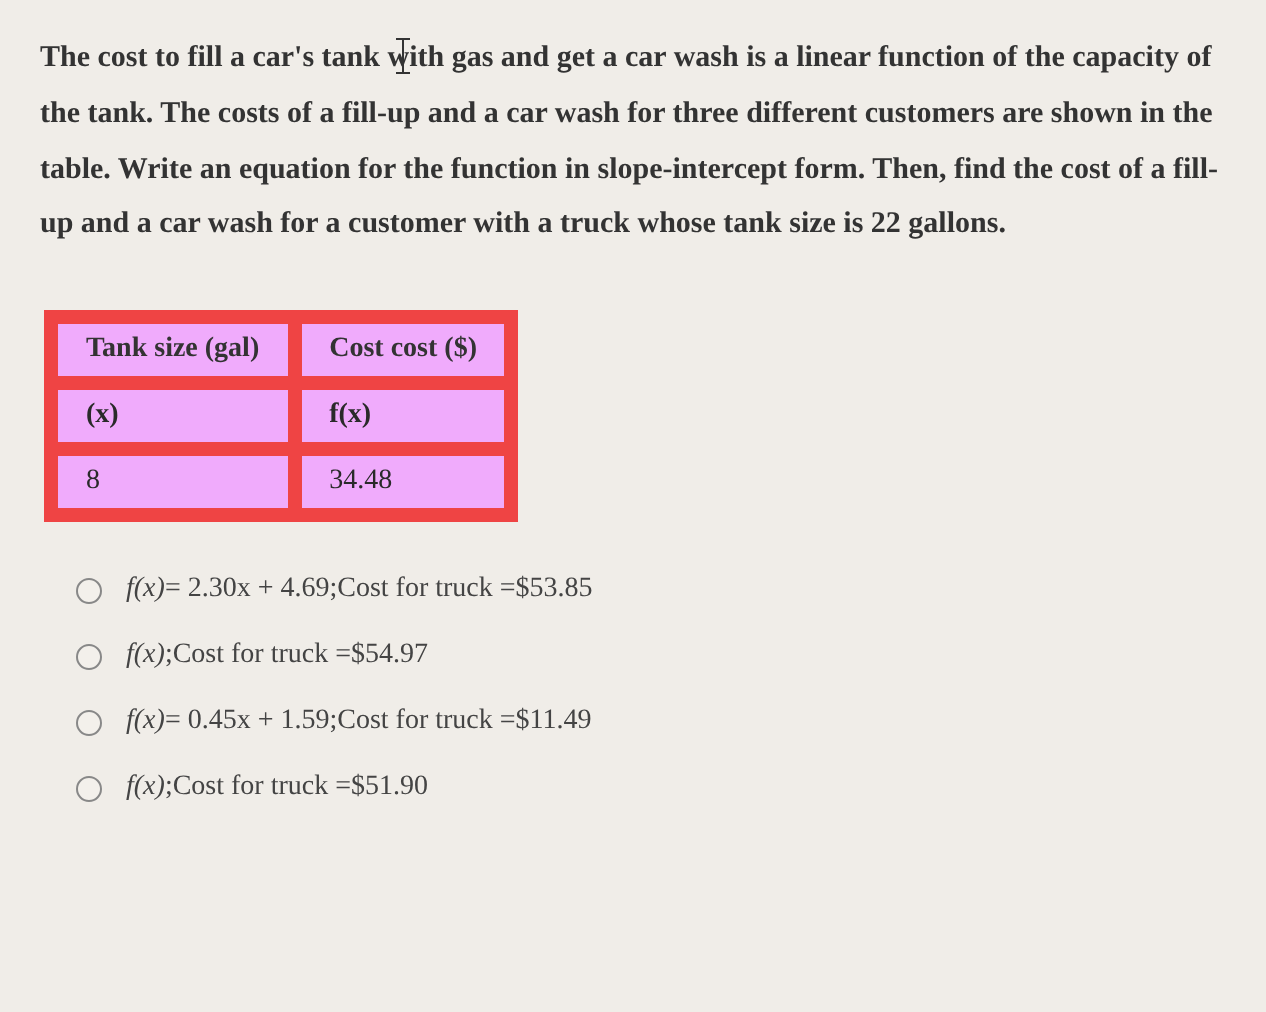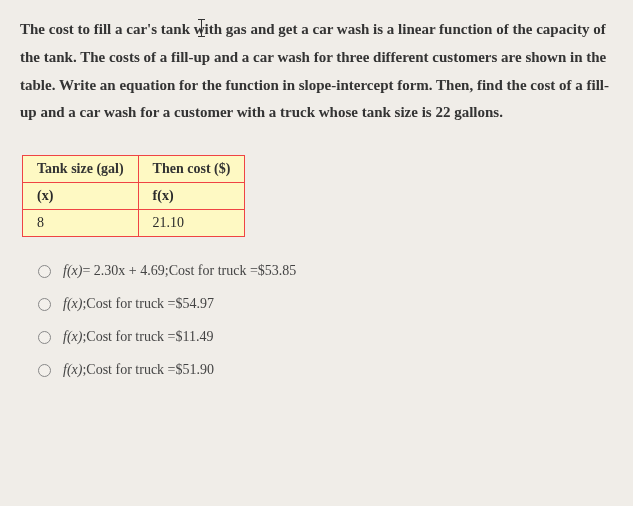--- a/index.html
+++ b/index.html
@@ -45,24 +45,24 @@
       left: -3px;
     }
     .cursor::before { top: 0; }
     .cursor::after { bottom: 0; }
     table {
       border-collapse: collapse;
       margin-bottom: 26px;
       margin-left: 2px;
     }
     th, td {
-      border: 1px solid #ef4444;
+      border: 7px solid #ef4444;
       padding: 5px 14px;
       font-size: 14px;
-      background: #fef9c3;
+      background: #f0abfc;
     }
     th {
       font-weight: 600;
       color: #333;
     }
     .sub-header {
       font-weight: 600;
     }
     .options {
       padding-left: 18px;
@@ -101,29 +101,29 @@
 <body>
 
 <div class="question-text">
   <span>The cost to fill a car's tank </span><span class="cursor-word"><span class="cursor"></span><span>with</span></span><span> gas and get a car wash is a linear function of the capacity of the tank. The costs of a fill-up and a car wash for three different customers are shown in the table. Write an equation for the function in slope-intercept form. Then, find the cost of a fill-up and a car wash for a customer with a truck whose tank size is 22 gallons.</span>
 </div>
 
 <table>
   <tbody>
       <tr>
     <th>Tank size (gal)</th>
-    <th>Then cost ($)</th>
+    <th>Cost cost ($)</th>
   </tr>
   <tr>
     <td class="sub-header">(x)</td>
     <td class="sub-header">f(x)</td>
   </tr>
   <tr>
     <td>8</td>
-    <td>21.10</td>
+    <td>34.48</td>
   </tr>
 </tbody>
   </table>
 
 <div class="options">
   <div class="option">
     <div class="radio"></div>
     <div class="option-text">
       <span class="fx">f(x)</span>
         <span class="eq-part"> = 2.30x + 4.69</span>
@@ -138,20 +138,21 @@
       <span class="fx">f(x)</span>
         <span>; </span>
         <span>Cost for truck = </span>
         <span>$54.97</span>
     </div>
   </div>
   <div class="option">
     <div class="radio"></div>
     <div class="option-text">
       <span class="fx">f(x)</span>
+        <span class="eq-part"> = 0.45x + 1.59</span>
         <span>; </span>
         <span>Cost for truck = </span>
         <span>$11.49</span>
     </div>
   </div>
   <div class="option">
     <div class="radio"></div>
     <div class="option-text">
       <span class="fx">f(x)</span>
         <span>; </span>

